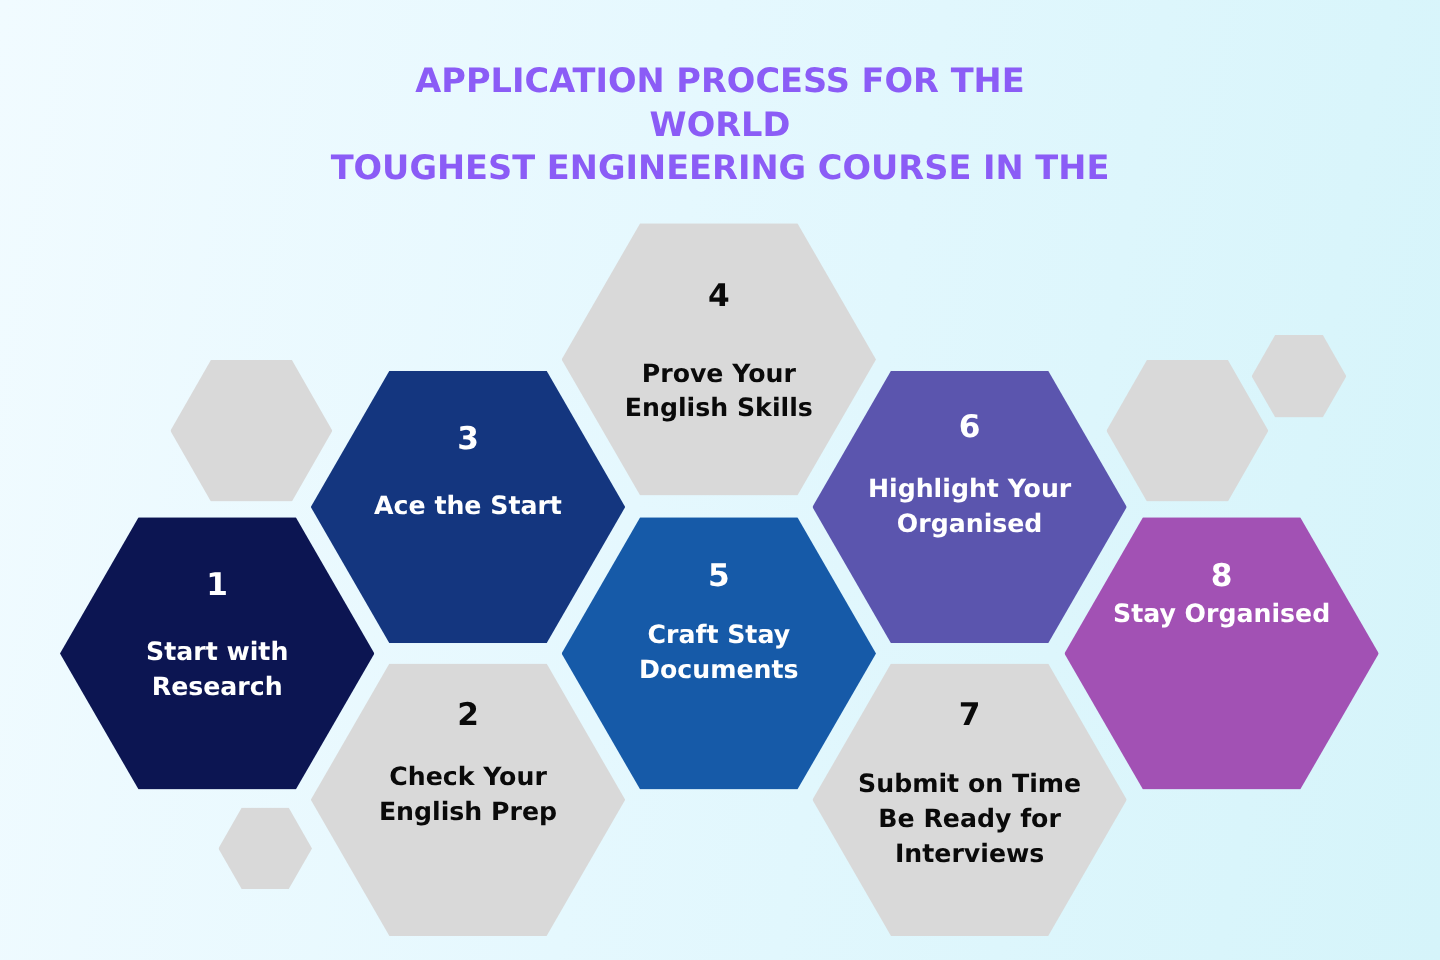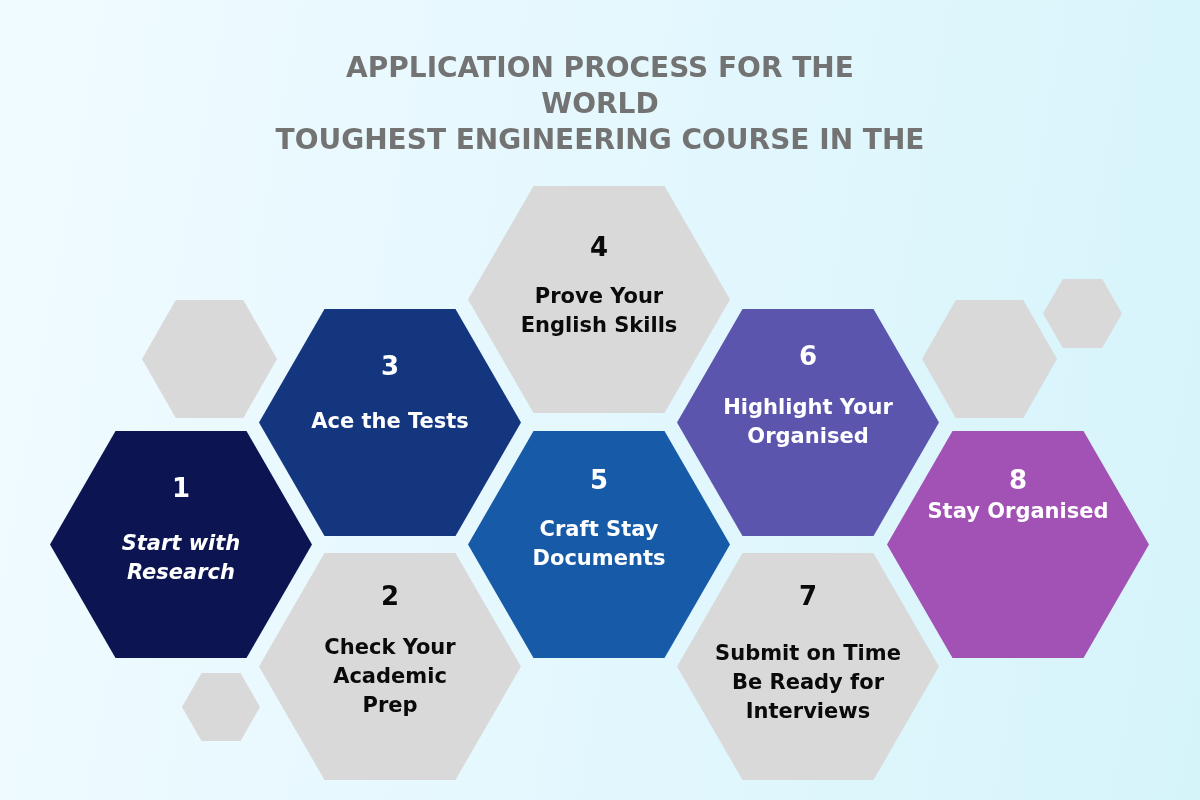--- a/index.html
+++ b/index.html
@@ -3,21 +3,21 @@
 <meta charset="utf-8">
 <style>
   html, body { margin: 0; padding: 0; }
   body {
     width: 1200px; height: 800px; overflow: hidden; position: relative;
     background: linear-gradient(100deg, #f1fbff 0%, #e5f8fe 45%, #d5f4fa 100%);
     font-family: "DejaVu Sans", "Liberation Sans", sans-serif;
   }
   .title {
     position: absolute; left: 0; top: 50px; width: 1200px;
-    text-align: center; color: #737373;
+    text-align: center; color: #8b5cf6;
     font-family: "DejaVu Sans", sans-serif; font-weight: bold;
     font-size: 28px; line-height: 36px; letter-spacing: 0px;
   }
   .title span { display: block; }
   .hex {
     position: absolute; width: 262px; height: 227px;
     clip-path: polygon(0% 50%, 25% 0%, 75% 0%, 100% 50%, 75% 100%, 25% 100%);
     display: flex; flex-direction: column; align-items: center;
     text-align: center; box-sizing: border-box;
   }
@@ -45,36 +45,36 @@
   <span>TOUGHEST ENGINEERING COURSE IN THE</span>
 </div>
 
 <div class="deco" style="left:142px; top:300px; width:135px; height:118px;"></div>
 <div class="deco" style="left:182px; top:673px; width:78px; height:68px;"></div>
 <div class="deco" style="left:922px; top:300px; width:135px; height:118px;"></div>
 <div class="deco" style="left:1043px; top:279px; width:79px; height:69px;"></div>
 
 <div class="hex dark" style="left:50px; top:431px; background:#0c1552;">
   <div class="num">1</div>
-  <div class="label" style="width:150px;font-style:italic;">Start with Research</div>
+  <div class="label" style="width:150px;">Start with Research</div>
 </div>
 
 <div class="hex dark" style="left:259px; top:309px; background:#14367f;">
   <div class="num">3</div>
-  <div class="label">Ace the Tests</div>
+  <div class="label">Ace the Start</div>
 </div>
 
 <div class="hex light" style="left:259px; top:553px;">
   <div class="num" style="margin-top:28px;">2</div>
-  <div class="label" style="width:165px; margin-top:22px;">Check Your Academic Prep</div>
+  <div class="label" style="width:165px; margin-top:22px;">Check Your English Prep</div>
 </div>
 
 <div class="hex light" style="left:468px; top:186px;">
   <div class="num" style="margin-top:46px;">4</div>
-  <div class="label" style="width:180px; margin-top:20px;">Prove Your English Skills</div>
+  <div class="label" style="width:180px; margin-top:35px;">Prove Your English Skills</div>
 </div>
 
 <div class="hex dark" style="left:468px; top:431px; background:#165aa8;">
   <div class="num" style="margin-top:34px;">5</div>
   <div class="label" style="width:170px; margin-top:20px;">Craft Stay Documents</div>
 </div>
 
 <div class="hex dark" style="left:677px; top:309px; background:#5b55ae;">
   <div class="num" style="margin-top:32px;">6</div>
   <div class="label" style="width:200px; margin-top:22px;">Highlight Your Organised</div>

